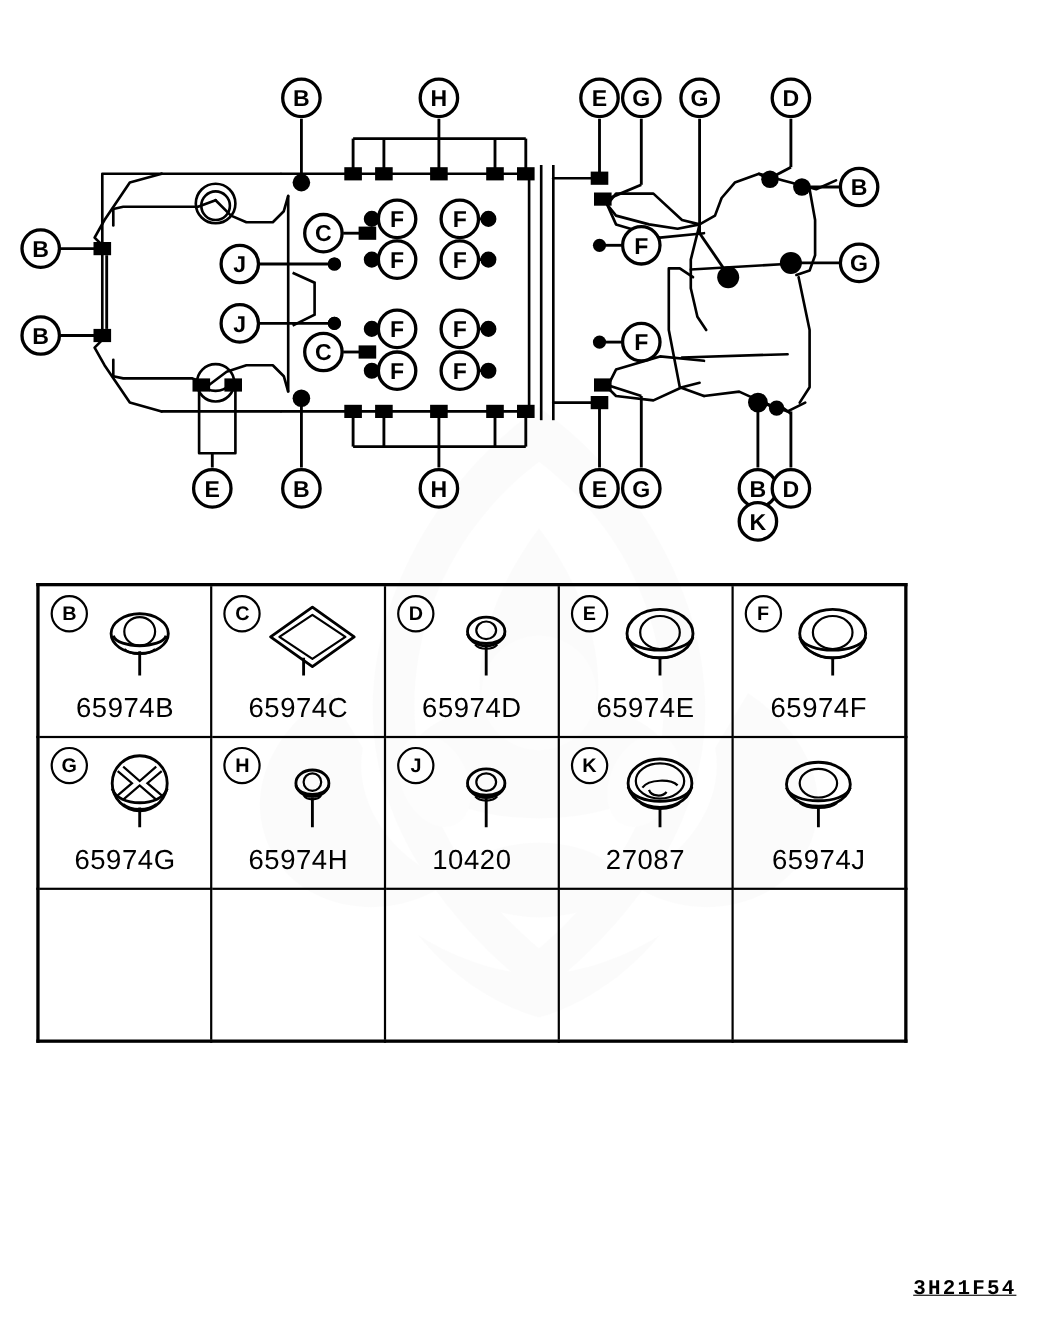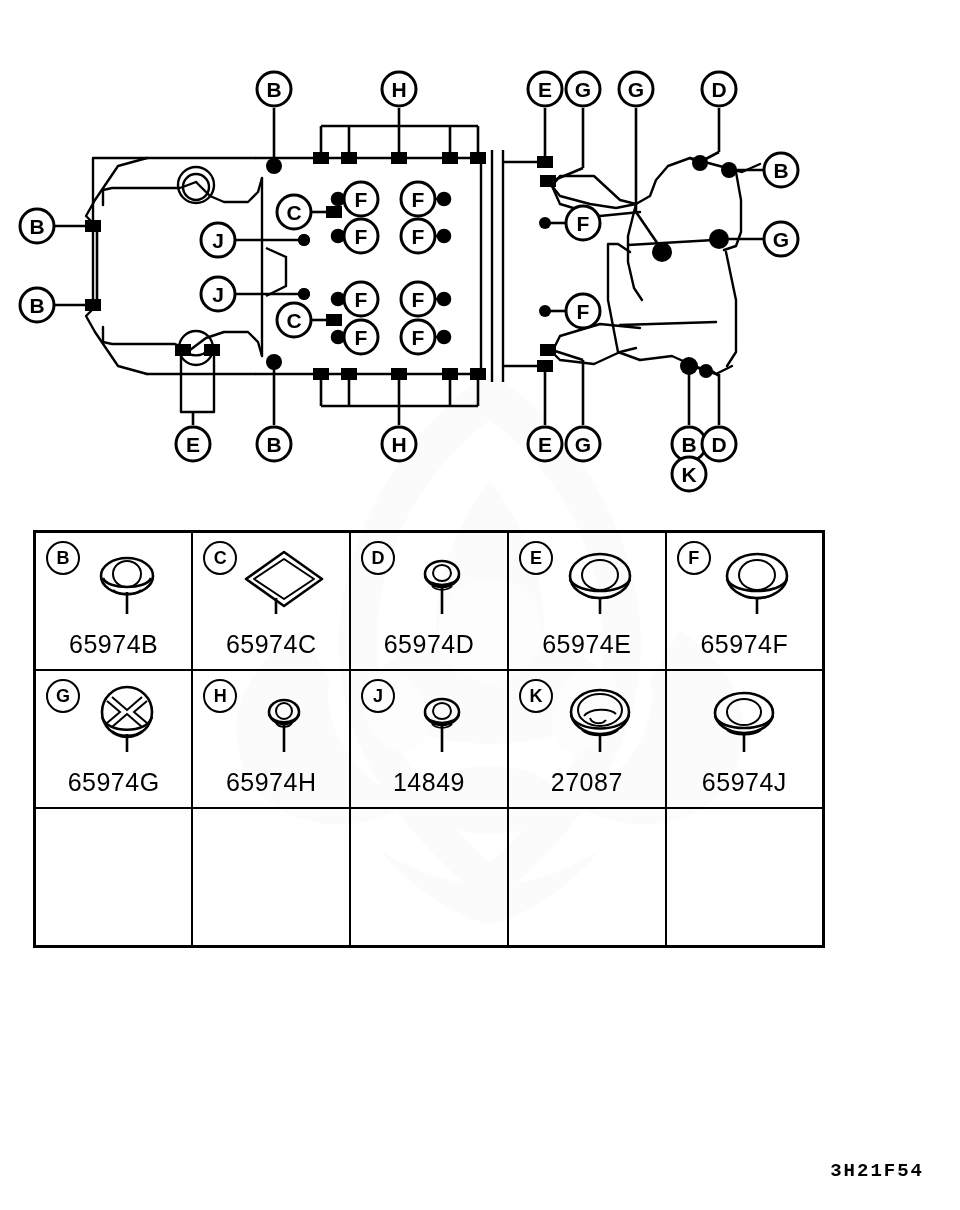--- a/index.html
+++ b/index.html
@@ -43,21 +43,21 @@
   .part-art.shift{padding-left:26px;}
   .part-no{
     position:absolute;left:0;right:0;bottom:10px;text-align:center;
     font-size:25px;letter-spacing:0.5px;font-weight:500;margin-top:18px;
   }
 
   
   #sheet-code{
     position:absolute;right:36px;top:1160px;
     font-family:"Liberation Mono","DejaVu Sans Mono",monospace;
-    font-size:19px;font-weight:bold;letter-spacing:2px;z-index:2;
+    font-size:19px;font-weight:bold;letter-spacing:2px;z-index:2;text-decoration:underline;
   }
 </style>
 </head>
 <body>
 
 <div id="sheet">
 
   <svg class="watermark" viewBox="0 0 620 620">
     <g fill="#c9c9c9">
       <path d="M310 40 C200 120 150 240 160 340 C170 440 240 520 310 575 C380 520 450 440 460 340 C470 240 420 120 310 40 Z
@@ -533,21 +533,21 @@
               <div class="badge-tbl">J</div>
               <div class="part-art shift">
                 <svg width="96" height="70" viewBox="0 0 96 70">
                   <ellipse cx="48" cy="28" rx="17" ry="13" fill="none" stroke="#000" stroke-width="2.6"></ellipse>
                   <ellipse cx="48" cy="27" rx="9" ry="8" fill="none" stroke="#000" stroke-width="2"></ellipse>
                   <path d="M31 30 C34 42 62 42 65 30" fill="none" stroke="#000" stroke-width="2.6"></path>
                   <path d="M38 40 C42 45 54 45 58 40" fill="none" stroke="#000" stroke-width="2"></path>
                   <line x1="48" y1="42" x2="48" y2="68" stroke="#000" stroke-width="2.6"></line>
                 </svg>
               </div>
-              <div class="part-no">14849</div>
+              <div class="part-no">10420</div>
             </div>
           </td>
           <td>
             <div class="cell-inner">
               <div class="badge-tbl">K</div>
               <div class="part-art shift">
                 <svg width="96" height="70" viewBox="0 0 96 70">
                   <ellipse cx="48" cy="28" rx="29" ry="22" fill="none" stroke="#000" stroke-width="2.6"></ellipse>
                   <ellipse cx="48" cy="26" rx="22" ry="16" fill="none" stroke="#000" stroke-width="2"></ellipse>
                   <path d="M32 32 C38 24 58 24 64 30" fill="none" stroke="#000" stroke-width="2"></path>

